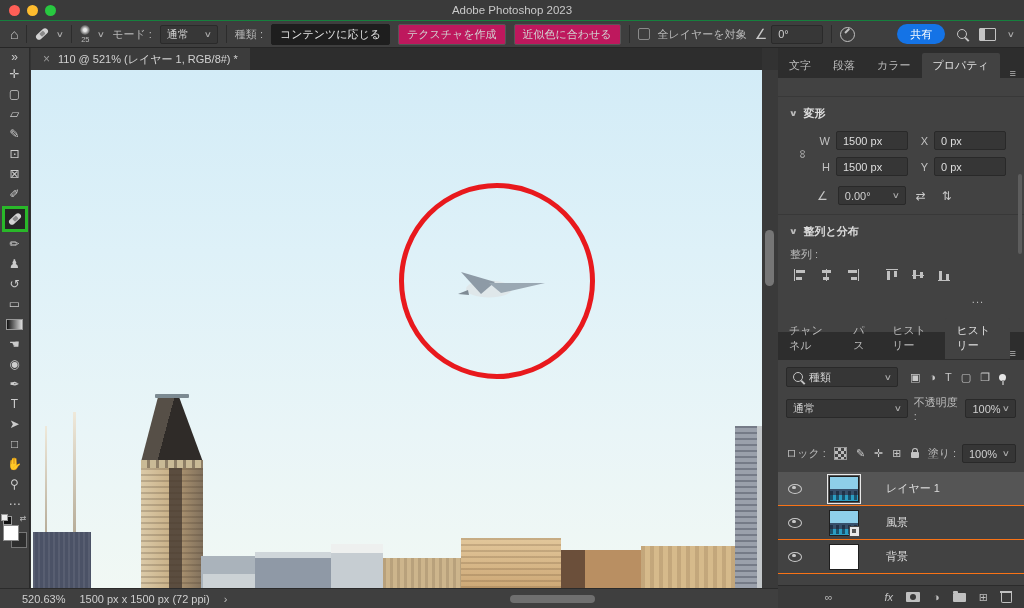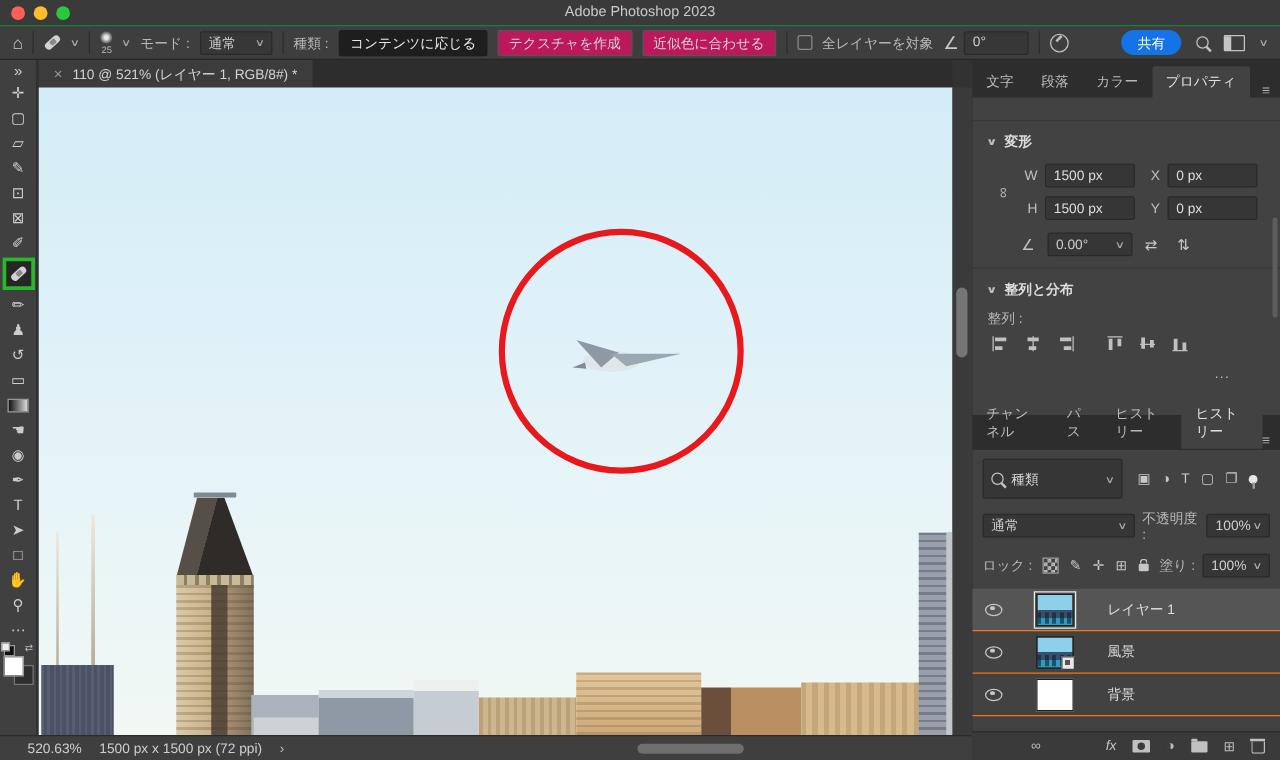--- a/index.html
+++ b/index.html
@@ -118,31 +118,31 @@
   .a2{background-image:linear-gradient(#c0c0c0,#c0c0c0),linear-gradient(#c0c0c0,#c0c0c0),linear-gradient(#c0c0c0,#c0c0c0);background-size:1px 12px,9px 3px,6px 3px;background-position:6px 0,2px 1px,3px 8px;}
   .a3{background-image:linear-gradient(#c0c0c0,#c0c0c0),linear-gradient(#c0c0c0,#c0c0c0),linear-gradient(#c0c0c0,#c0c0c0);background-size:1px 12px,9px 3px,6px 3px;background-position:12px 0,2px 1px,5px 8px;}
   .a4{background-image:linear-gradient(#c0c0c0,#c0c0c0),linear-gradient(#c0c0c0,#c0c0c0),linear-gradient(#c0c0c0,#c0c0c0);background-size:12px 1px,3px 9px,3px 6px;background-position:0 0,1px 2px,8px 2px;margin-left:14px;}
   .a5{background-image:linear-gradient(#c0c0c0,#c0c0c0),linear-gradient(#c0c0c0,#c0c0c0),linear-gradient(#c0c0c0,#c0c0c0);background-size:12px 1px,3px 9px,3px 6px;background-position:0 6px,1px 1px,8px 3px;}
   .a6{background-image:linear-gradient(#c0c0c0,#c0c0c0),linear-gradient(#c0c0c0,#c0c0c0),linear-gradient(#c0c0c0,#c0c0c0);background-size:12px 1px,3px 9px,3px 6px;background-position:0 11px,1px 2px,8px 5px;}
   .morelink{color:#bdbdbd;text-align:right;margin:12px 28px 0 0;letter-spacing:1px;}
   .pscroll{position:absolute;right:2px;top:96px;width:4px;height:80px;border-radius:2px;background:#5d5d5d;}
   .ltabs{top:288px;}
   .lpanel{top:312px;height:248px;padding:7px 8px;}
   .filterrow{display:flex;align-items:center;gap:6px;}
-  .searchbox{display:flex;align-items:center;gap:6px;background:#363636;border:1px solid #292929;border-radius:2px;height:32px;padding:0 6px;width:112px;box-sizing:border-box;}
+  .searchbox{display:flex;align-items:center;gap:6px;background:#363636;border:1px solid #292929;border-radius:2px;height:20px;padding:0 6px;width:112px;box-sizing:border-box;}
   .searchbox .label{flex:1;color:#d8d8d8;}
   .fics{display:flex;align-items:center;gap:9px;margin-left:6px;color:#c8c8c8;font-size:11px;}
   .fic{line-height:1;}
   .pin{width:7px;height:7px;border-radius:50%;background:#e6e6e6;position:relative;}
   .pin::after{content:"";position:absolute;left:3px;top:6px;width:1.5px;height:5px;background:#9a9a9a;}
   .blendrow{display:flex;align-items:center;gap:6px;margin-top:8px;}
   .blendsel{width:132px;}
   .sm{color:#b9b9b9;}
   .pctsel{width:54px;}
-  .lockrow{display:flex;align-items:center;gap:8px;margin-top:9px;}
+  .lockrow{display:flex;align-items:center;gap:8px;margin-top:22px;}
   .checker{width:11px;height:11px;background-image:linear-gradient(45deg,#bbb 25%,transparent 25%,transparent 75%,#bbb 75%),linear-gradient(45deg,#bbb 25%,transparent 25%,transparent 75%,#bbb 75%);background-size:6px 6px;background-position:0 0,3px 3px;border:1px solid #999;}
   .lock{width:8px;height:6px;background:#c5c5c5;border-radius:1px;position:relative;margin-top:3px;}
   .lock::before{content:"";position:absolute;left:1px;top:-4px;width:4px;height:3px;border:1.2px solid #c5c5c5;border-bottom:none;border-radius:3px 3px 0 0;}
   .lockics{display:flex;align-items:center;gap:9px;color:#c8c8c8;}
   .fillwrap{margin-left:auto;display:flex;align-items:center;gap:6px;}
   .lrows{margin:9px -8px 0;}
   .lrow{display:flex;align-items:center;gap:27px;height:33px;padding:0 10px;border-bottom:1px solid #f97316;}
   .lrow.selected{background:#555555;}
   .eye{width:12px;height:8px;border:1.4px solid #c8c8c8;border-radius:50%;position:relative;flex:0 0 auto;}
   .eye::after{content:"";position:absolute;left:3px;top:1.2px;width:3.6px;height:3.6px;border-radius:50%;background:#c8c8c8;}

